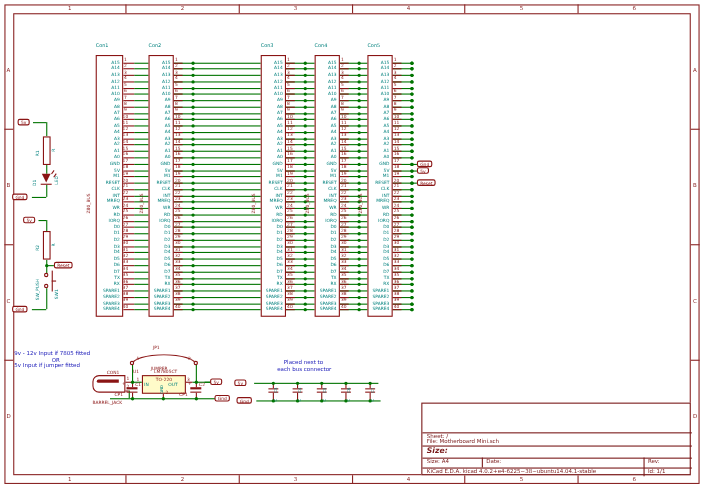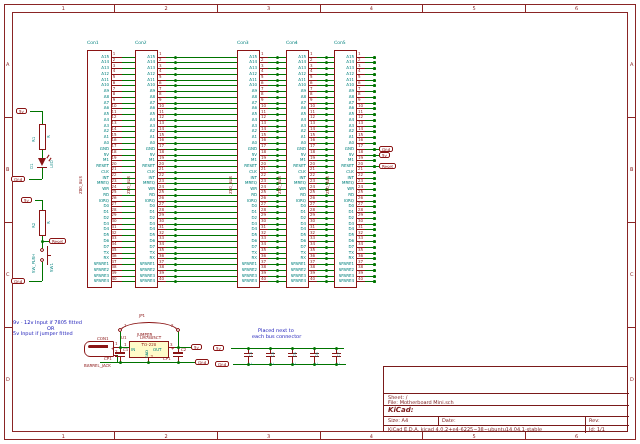--- a/index.html
+++ b/index.html
@@ -29,21 +29,21 @@
 
   <div class="abs" style="left:383px;top:366px;width:245px;height:66px;border:1px solid #7a1a1a;background:#fff;z-index:7;">
     <div class="tbline" style="left:0;top:26px;width:245px;height:1px;"></div>
     <div class="tbline" style="left:0;top:38px;width:245px;height:1px;"></div>
     <div class="tbline" style="left:0;top:49px;width:245px;height:1px;"></div>
     <div class="tbline" style="left:0;top:58px;width:245px;height:1px;"></div>
     <div class="tbline" style="left:54px;top:49px;width:1px;height:9px;"></div>
     <div class="tbline" style="left:201px;top:49px;width:1px;height:17px;"></div>
     <div class="tbtext" style="left:4px;top:28px;">Sheet: /</div>
     <div class="tbtext" style="left:4px;top:33px;">File: Motherboard Mini.sch</div>
-    <div class="tbtext titlelbl" style="left:4px;top:40px;">KiCad:</div>
+    <div class="tbtext titlelbl" style="left:4px;top:40px;">Size:</div>
     <div class="tbtext" style="left:4px;top:51px;">Size: A4</div>
     <div class="tbtext" style="left:58px;top:51px;">Date:</div>
     <div class="tbtext" style="left:205px;top:51px;">Rev:</div>
     <div class="tbtext" style="left:4px;top:60px;">KiCad E.D.A.  kicad 4.0.2+e4-6225~38~ubuntu14.04.1-stable</div>
     <div class="tbtext" style="left:205px;top:60px;">Id: 1/1</div>
   </div>
 
   <div class="bluenote" style="left:13px;top:320px;">9v - 12v Input if 7805 fitted</div>
   <div class="bluenote" style="left:47px;top:325.5px;">OR</div>
   <div class="bluenote" style="left:13px;top:331px;">5v Input if jumper fitted</div>

